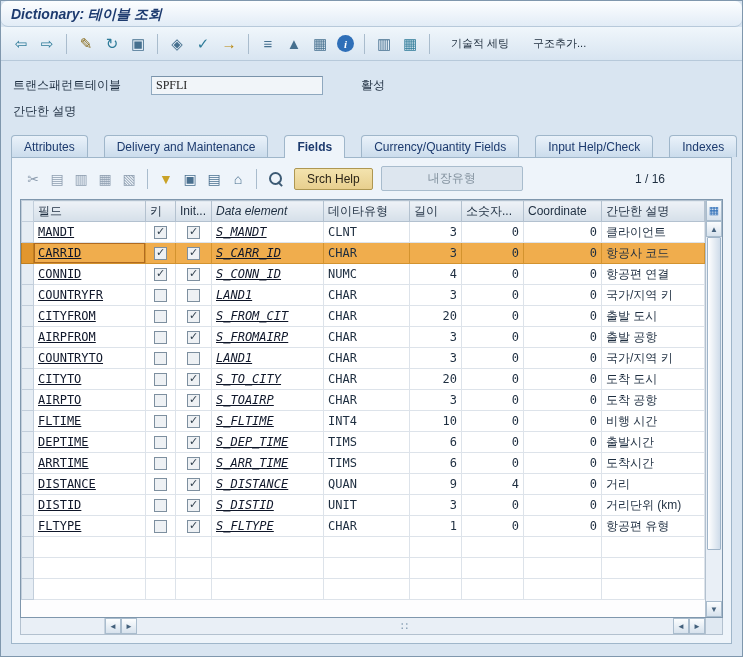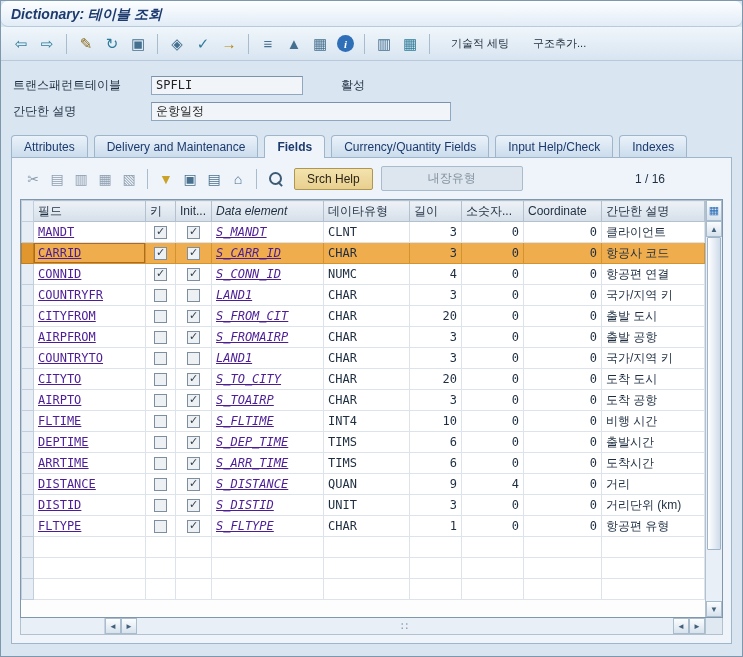--- a/index.html
+++ b/index.html
@@ -57,27 +57,27 @@
   
   .form-area { padding: 12px 12px 4px; flex: none; }
   .form-row { display: flex; align-items: center; height: 24px; margin-bottom: 2px; }
   .form-label { width: 138px; flex: none; color: #1e2e40; }
   .form-input {
     height: 19px; display: flex; align-items: center;
     border: 1px solid #8fa8bf; border-top-color: #7a93aa;
     background: #f1f5f9; padding: 0 4px;
     font-family: "DejaVu Sans Mono", monospace; font-size: 12px; color: #222;
   }
-  .input-table { width: 152px; }
+  .input-table { width: 172px; font-family: Liberation Serif, serif; }
   .input-desc  { width: 300px; }
   .status-label { margin-left: 38px; }
   
   .tabstrip {
     display: flex; align-items: flex-end;
-    padding: 6px 10px 0; gap: 6px; flex: none;
+    padding: 6px 10px 0; gap: 16px; flex: none;
     position: relative; z-index: 2;
   }
   .tab {
     padding: 4px 12px 3px;
     font-size: 12px; color: #1c3a6e; white-space: nowrap;
     background: linear-gradient(#eaf2fa, #cbdcec);
     border: 1px solid #9fb6ca; border-bottom: none;
     border-radius: 4px 4px 0 0; cursor: default;
   }
   .tab.active {
@@ -135,21 +135,21 @@
     overflow: hidden; white-space: nowrap; cursor: default;
   }
   td {
     height: 21px;
     border: 1px solid #dde3ea;
     padding: 0 4px;
     white-space: nowrap; overflow: hidden;
     background: #fff;
   }
   .mono { font-family: "DejaVu Sans Mono", monospace; font-size: 12px; }
-  .grid-link { color: #4c1d95; text-decoration: underline; cursor: pointer; }
+  .grid-link { color: #0f172a; text-decoration: underline; cursor: pointer; }
   .num { text-align: right; }
   .cb-cell { text-align: center; }
   .cb {
     display: inline-block; width: 13px; height: 13px;
     border: 1px solid #7d8f9f; background: #eef1f4;
     position: relative; vertical-align: middle;
   }
   .cb.checked::after {
     content: "✓"; position: absolute; top: -2px; left: 1px;
     font-size: 11px; color: #31404e;
@@ -233,21 +233,20 @@
   </div>
 
   <div class="form-area" data-name="form-area">
     <div class="form-row" data-name="table-name-row">
       <span class="form-label" data-name="table-name-label">트랜스패런트테이블</span>
       <span class="form-input input-table" data-name="table-name-field">SPFLI</span>
       <span class="status-label" data-name="active-status">활성</span>
     </div>
     <div class="form-row" data-name="description-row">
       <span class="form-label" data-name="description-label">간단한 설명</span>
-      <span class="form-input input-desc" data-name="description-field">운항일정</span>
     </div>
   </div>
 
   <div class="tabstrip" id="tabstrip" data-name="tabstrip">
       <div class="tab" data-name="tab-attributes">Attributes</div>
       <div class="tab" data-name="tab-delivery-and-maintenance">Delivery and Maintenance</div>
       <div class="tab active" data-name="tab-fields">Fields</div>
       <div class="tab" data-name="tab-currency-quantity-fields">Currency/Quantity Fields</div>
       <div class="tab" data-name="tab-input-help-check">Input Help/Check</div>
       <div class="tab" data-name="tab-indexes">Indexes</div>

